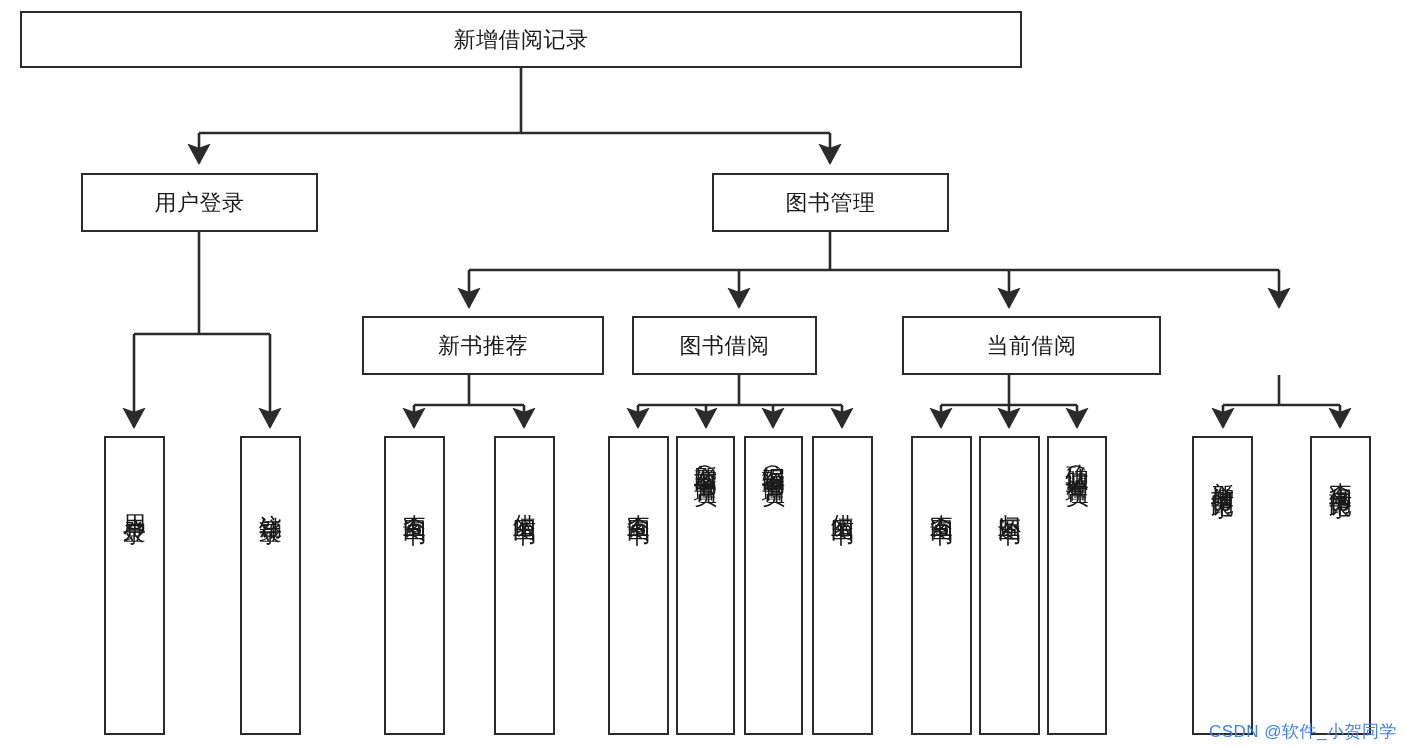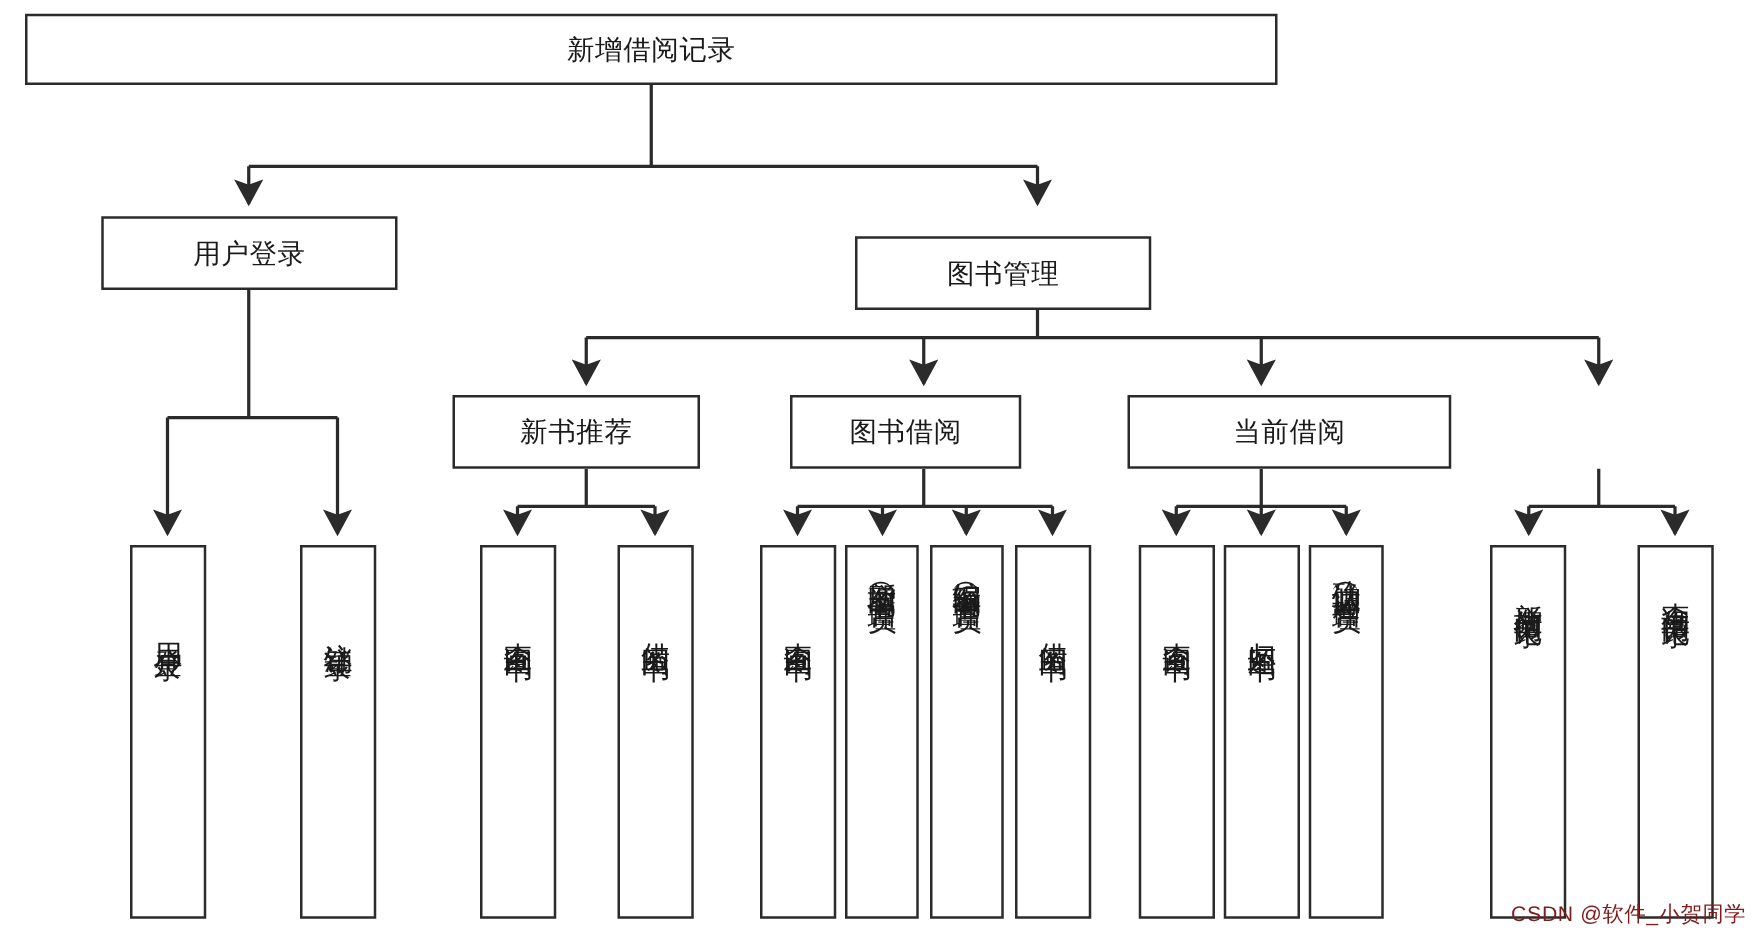--- a/index.html
+++ b/index.html
@@ -64,21 +64,21 @@
     margin-top: 52px;
   }
   .node.vert.top .label {
     margin-top: 2px;
   }
   #watermark {
     position: absolute;
     right: 8px;
     bottom: 4px;
     font-size: 17px;
-    color: #7f1d1d;
+    color: #3b82f6;
     z-index: 5;
     white-space: nowrap;
     letter-spacing: 0.5px;
   }
 </style>
 </head>
 <body>
 
 <div id="canvas">
 
@@ -133,25 +133,25 @@
   </svg>
 
   <div class="node horiz" style="left:20px; top:11px; width:1002px; height:57px;">
     <span class="label">新增借阅记录</span>
   </div>
 
   <div class="node horiz" style="left:81px; top:173px; width:237px; height:59px;">
     <span class="label">用户登录</span>
   </div>
 
-  <div class="node horiz" style="left:684px; top:173px; width:237px; height:59px;margin-top:16px;">
+  <div class="node horiz" style="left:712px; top:173px; width:237px; height:59px;">
     <span class="label">图书管理</span>
   </div>
 
-  <div class="node horiz" style="left:362px; top:316px; width:198px; height:59px;">
+  <div class="node horiz" style="left:362px; top:316px; width:242px; height:59px;">
     <span class="label">新书推荐</span>
   </div>
 
   <div class="node horiz" style="left:632px; top:316px; width:185px; height:59px;">
     <span class="label">图书借阅</span>
   </div>
 
   <div class="node horiz" style="left:902px; top:316px; width:259px; height:59px;">
     <span class="label">当前借阅</span>
   </div>

